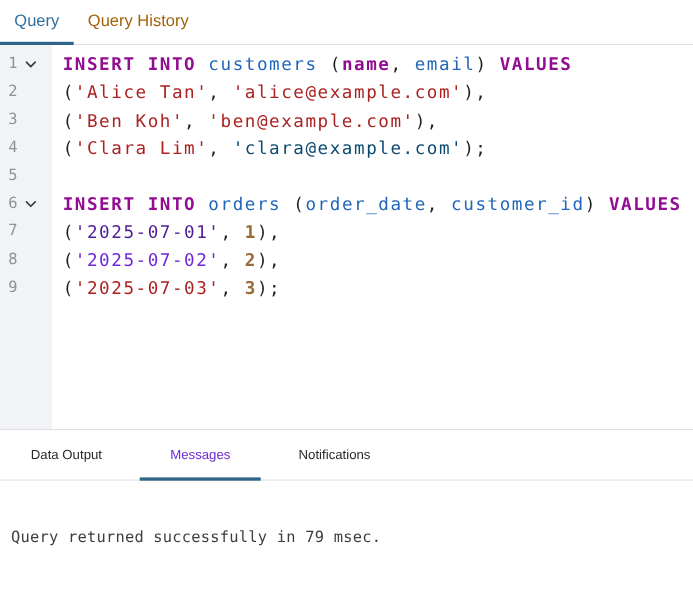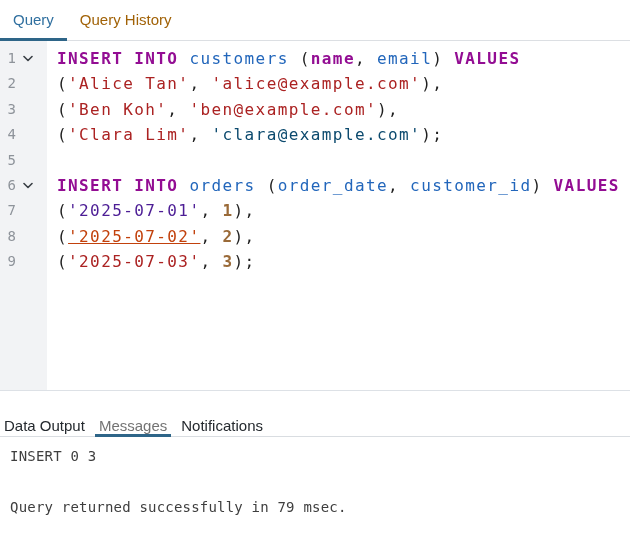--- a/index.html
+++ b/index.html
@@ -26,24 +26,24 @@
   .line-number { position:absolute; left:0; top:0; width:16px; text-align:right;
                  color:#8e939a; font-size:14px; letter-spacing:0;
                  font-family:"DejaVu Sans Mono", monospace; }
   .fold-toggle { position:absolute; left:21px; top:0; width:14px; height:25.4px;
                  display:flex; align-items:center; justify-content:center;
                  cursor:pointer; }
 
   
   .bottom-tabbar { display:flex; align-items:stretch; height:46px;
                    border-bottom:1px solid #d9dde1; background:#fff; }
-  .btab { display:flex; align-items:flex-end; padding:0 4px; font-size:15px;
+  .btab { display:flex; align-items:center; padding:0 28px; font-size:12px;
           color:#24292e; cursor:pointer; border-bottom:3px solid transparent;
           margin-bottom:-1px; margin-right:6px; }
-  .btab.active { color:#737373; border-bottom-color:#2e6588; }
+  .btab.active { color:#6d28d9; border-bottom-color:#2e6588; }
 
   
   .messages { padding:10px 10px; font-family:"DejaVu Sans Mono", monospace;
               font-size:14px; letter-spacing:0.2px; color:#3e3e3e;
               background:#fff; }
   .msg-line1 { line-height:18px; }
   .msg-line2 { line-height:18px; margin-top:33px; }
 </style>
 </head>
 <body>
@@ -64,33 +64,32 @@
             <polyline points="1,1.5 5,5.5 9,1.5" fill="none" stroke="#3a3f45" stroke-width="1.6" stroke-linecap="round" stroke-linejoin="round"></polyline>
           </svg></span><span style="color: rgb(147, 13, 147); font-weight: bold;">INSERT INTO</span><span style="color: rgb(31, 31, 31);"> </span><span style="color: rgb(34, 102, 187);">customers</span><span style="color: rgb(31, 31, 31);"> (</span><span style="color: rgb(147, 13, 147); font-weight: bold;">name</span><span style="color: rgb(31, 31, 31);">, </span><span style="color: rgb(34, 102, 187);">email</span><span style="color: rgb(31, 31, 31);">) </span><span style="color: rgb(147, 13, 147); font-weight: bold;">VALUES</span></div>
       <div class="code-line"><span class="line-number">2</span><span style="color: rgb(31, 31, 31);">(</span><span style="color: rgb(171, 34, 34);">'Alice Tan'</span><span style="color: rgb(31, 31, 31);">, </span><span style="color: rgb(171, 34, 34);">'alice@example.com'</span><span style="color: rgb(31, 31, 31);">),</span></div>
       <div class="code-line"><span class="line-number">3</span><span style="color: rgb(31, 31, 31);">(</span><span style="color: rgb(171, 34, 34);">'Ben Koh'</span><span style="color: rgb(31, 31, 31);">, </span><span style="color: rgb(171, 34, 34);">'ben@example.com'</span><span style="color: rgb(31, 31, 31);">),</span></div>
       <div class="code-line"><span class="line-number">4</span><span style="color: rgb(31, 31, 31);">(</span><span style="color: rgb(171, 34, 34);">'Clara Lim'</span><span style="color: rgb(31, 31, 31);">, </span><span style="color: #0c4a6e;">'clara@example.com'</span><span style="color: rgb(31, 31, 31);">);</span></div>
       <div class="code-line"><span class="line-number">5</span></div>
       <div class="code-line"><span class="line-number">6</span><span class="fold-toggle"><svg width="10" height="7" viewBox="0 0 10 7">
             <polyline points="1,1.5 5,5.5 9,1.5" fill="none" stroke="#3a3f45" stroke-width="1.6" stroke-linecap="round" stroke-linejoin="round"></polyline>
           </svg></span><span style="color: rgb(147, 13, 147); font-weight: bold;">INSERT INTO</span><span style="color: rgb(31, 31, 31);"> </span><span style="color: rgb(34, 102, 187);">orders</span><span style="color: rgb(31, 31, 31);"> (</span><span style="color: rgb(34, 102, 187);">order_date</span><span style="color: rgb(31, 31, 31);">, </span><span style="color: rgb(34, 102, 187);">customer_id</span><span style="color: rgb(31, 31, 31);">) </span><span style="color: rgb(147, 13, 147); font-weight: bold;">VALUES</span></div>
       <div class="code-line"><span class="line-number">7</span><span style="color: rgb(31, 31, 31);">(</span><span style="color: #4c1d95;">'2025-07-01'</span><span style="color: rgb(31, 31, 31);">, </span><span style="color: rgb(154, 106, 56); font-weight: bold;">1</span><span style="color: rgb(31, 31, 31);">),</span></div>
-      <div class="code-line"><span class="line-number">8</span><span style="color: rgb(31, 31, 31);">(</span><span style="color: #c2410c; text-decoration: underline;">'2025-07-02'</span><span style="color: rgb(31, 31, 31);">, </span><span style="color: rgb(154, 106, 56); font-weight: bold;">2</span><span style="color: rgb(31, 31, 31);">),</span></div>
+      <div class="code-line"><span class="line-number">8</span><span style="color: rgb(31, 31, 31);">(</span><span style="color: #6d28d9;">'2025-07-02'</span><span style="color: rgb(31, 31, 31);">, </span><span style="color: rgb(154, 106, 56); font-weight: bold;">2</span><span style="color: rgb(31, 31, 31);">),</span></div>
       <div class="code-line"><span class="line-number">9</span><span style="color: rgb(31, 31, 31);">(</span><span style="color: rgb(171, 34, 34);">'2025-07-03'</span><span style="color: rgb(31, 31, 31);">, </span><span style="color: rgb(154, 106, 56); font-weight: bold;">3</span><span style="color: rgb(31, 31, 31);">);</span></div>
     </div>
 </div>
 
 <div class="bottom-tabbar">
   <div class="btab">
     <span>Data Output</span>
   </div>
   <div class="btab active">
     <span>Messages</span>
   </div>
   <div class="btab">
     <span>Notifications</span>
   </div>
 </div>
 
 <div class="messages">
-  <div class="msg-line1">INSERT 0 3</div>
   <div class="msg-line2">Query returned successfully in 79 msec.</div>
 </div>
 
 </body></html>

